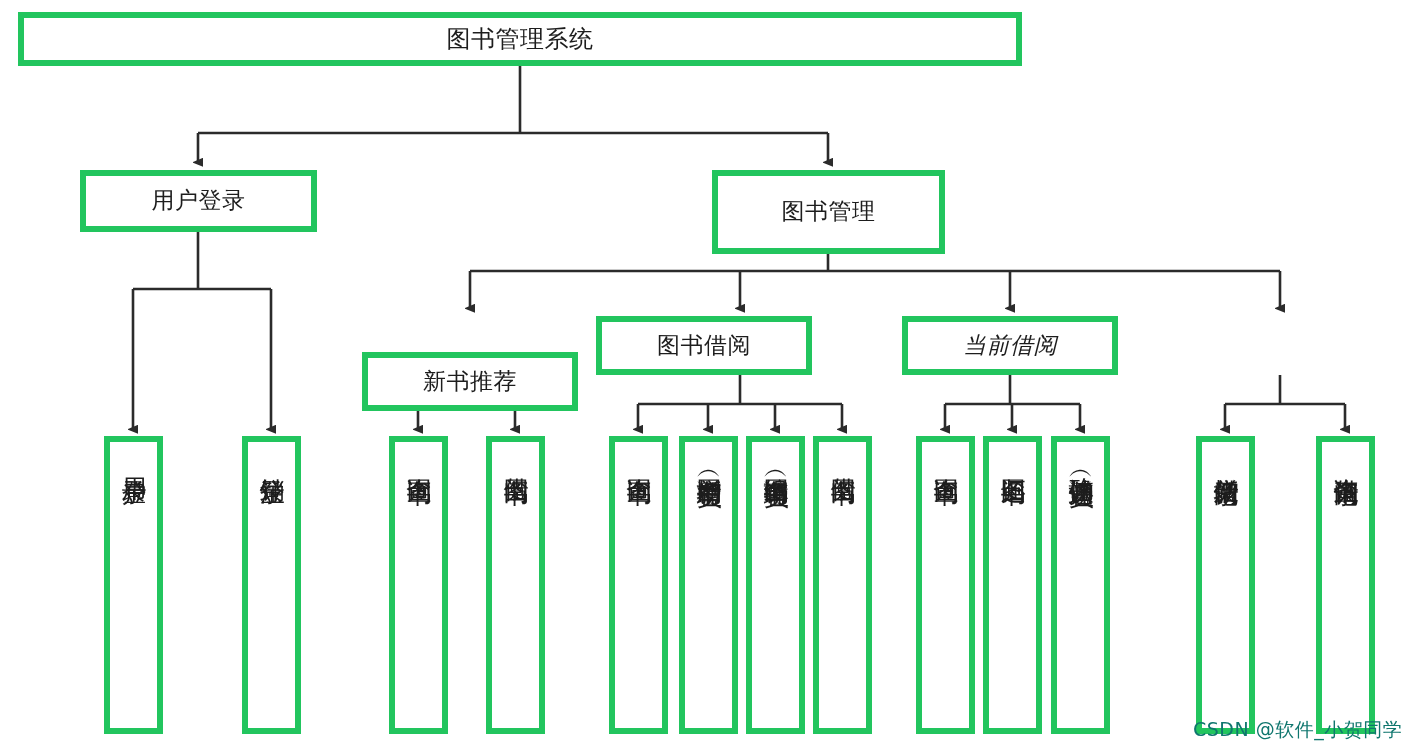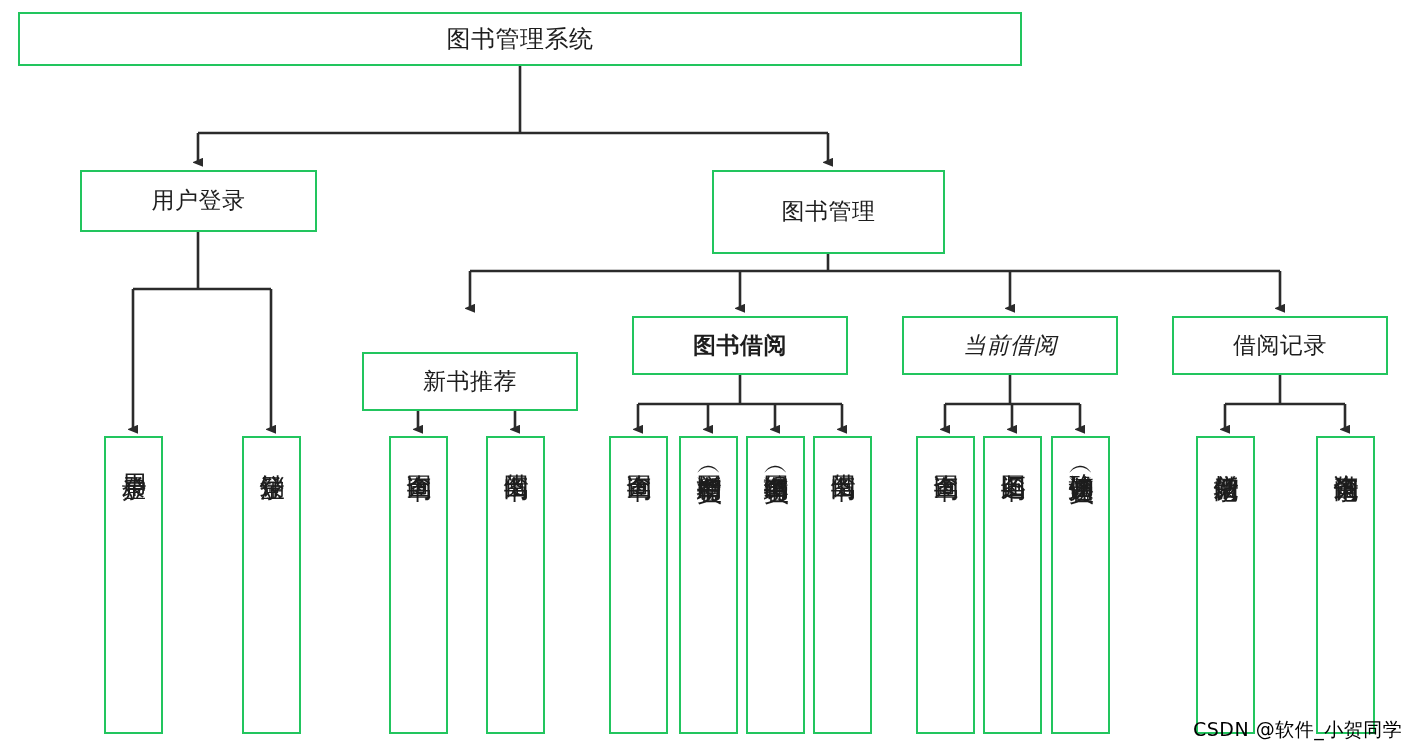--- a/index.html
+++ b/index.html
@@ -23,21 +23,21 @@
     left: 0;
     top: 0;
     width: 1405px;
     height: 747px;
     pointer-events: none;
   }
   .node {
     position: absolute;
     box-sizing: border-box;
     background: #ffffff;
-    border: 2px solid #22c55e;
+    border: 6px solid #22c55e;
     display: flex;
     align-items: center;
     justify-content: center;
     color: #1d1d1d;
   }
   .node .label {
     display: block;
     text-align: center;
     line-height: 1.18;
     white-space: nowrap;
@@ -58,21 +58,21 @@
     writing-mode: vertical-rl;
     text-orientation: upright;
     font-size: 25px;
     line-height: 1.06;
     letter-spacing: 1px;
     white-space: nowrap;
   }
   .watermark {
     position: absolute;
     font-size: 19px;
-    color: #000000;
+    color: #0f766e;
     white-space: nowrap;
     letter-spacing: 0.5px;
     font-family: "DejaVu Sans", "Liberation Sans", sans-serif;
   }
 </style>
 </head>
 <body>
 
 <div id="canvas">
 
@@ -135,31 +135,28 @@
   </div>
 
   <div class="node horiz" style="left:712px; top:170px; width:233px; height:84px;">
     <span class="label">图书管理</span>
   </div>
 
   <div class="node horiz" style="left:362px; top:316px; width:216px; height:59px;margin-top:36px;">
     <span class="label">新书推荐</span>
   </div>
 
-  <div class="node horiz" style="left:632px; top:316px; width:216px; height:59px;font-weight:bold;">
+  <div class="node horiz" style="left:596px; top:316px; width:216px; height:59px;">
     <span class="label">图书借阅</span>
   </div>
 
   <div class="node horiz" style="left:902px; top:316px; width:216px; height:59px;font-style:italic;">
     <span class="label">当前借阅</span>
   </div>
 
-  <div class="node horiz" style="left:1172px; top:316px; width:216px; height:59px;">
-    <span class="label">借阅记录</span>
-  </div>
 
   <div class="node vert" style="left:104px; top:436px; width:59px; height:298px;">
     <span class="label">用户登录</span>
   </div>
   <div class="node vert" style="left:242px; top:436px; width:59px; height:298px;">
     <span class="label">注销登录</span>
   </div>
 
   <div class="node vert" style="left:389px; top:436px; width:59px; height:298px;">
     <span class="label">查询图书</span>

